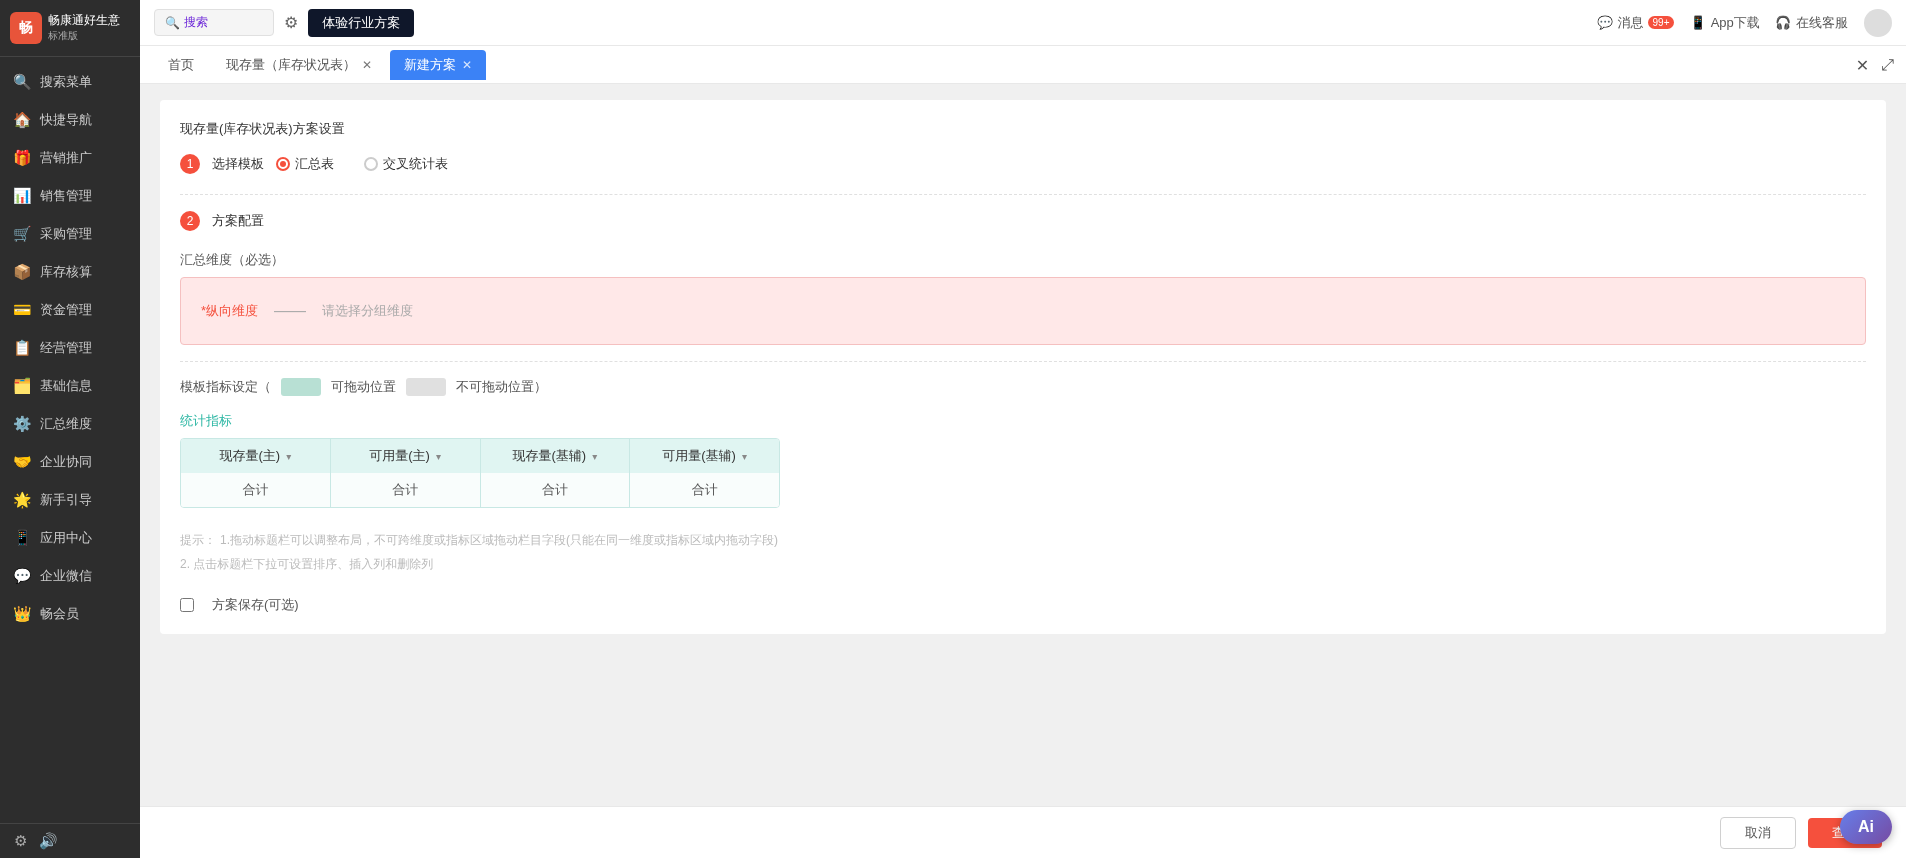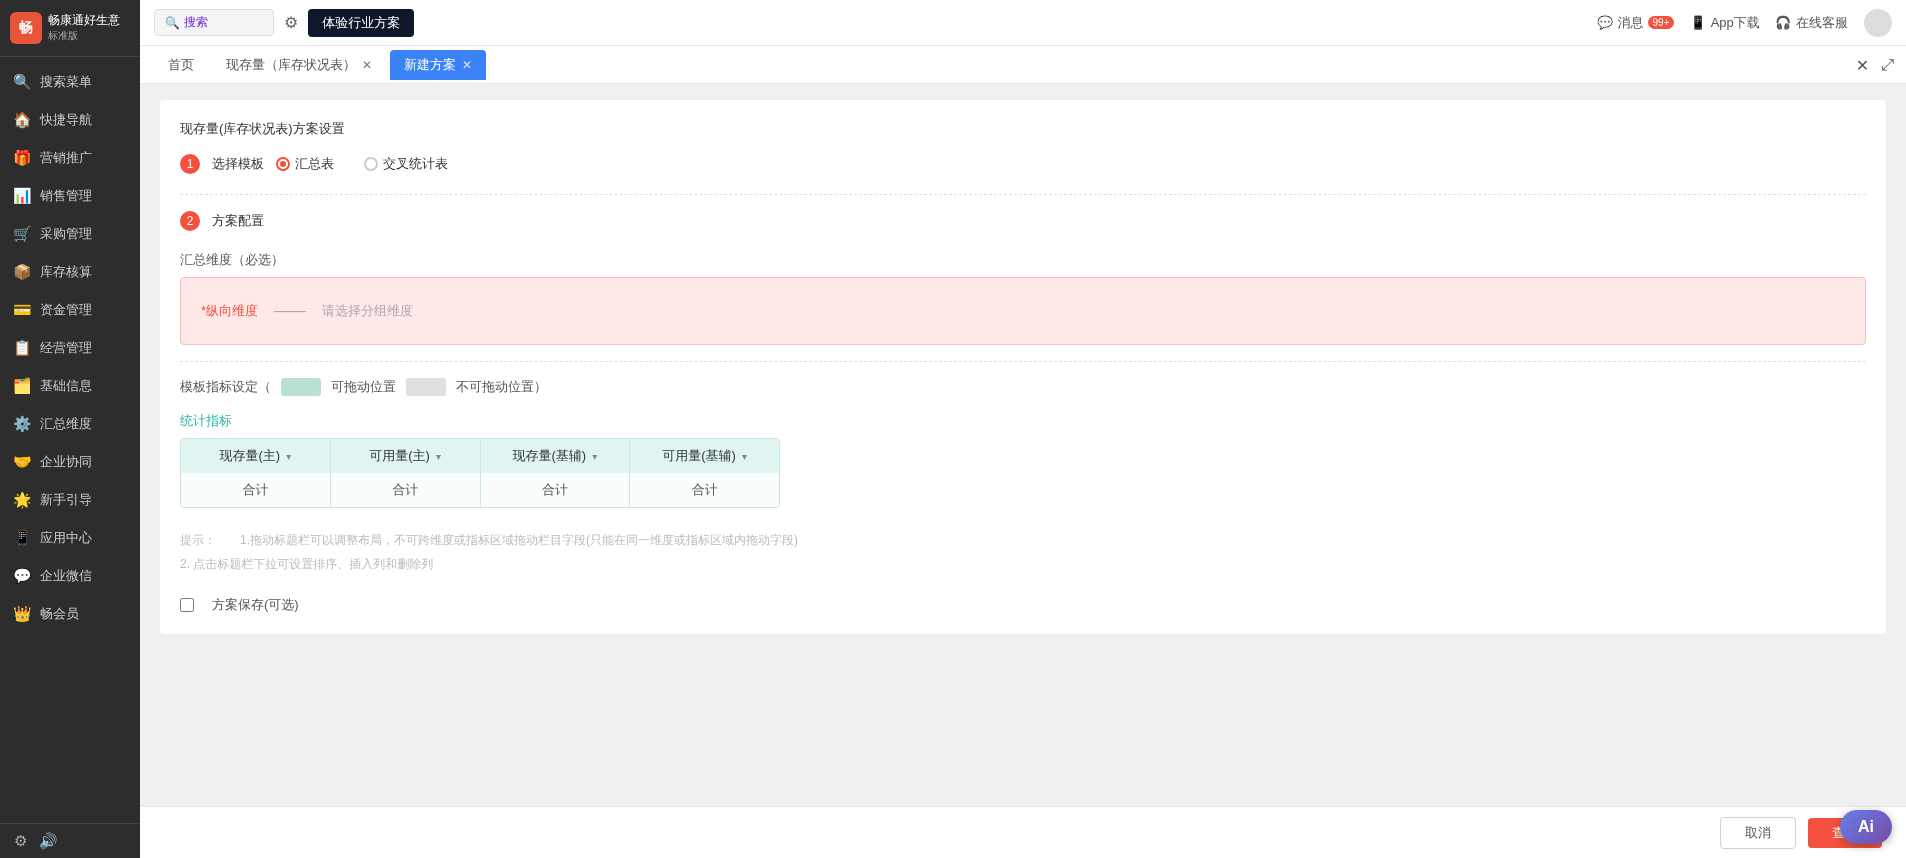--- a/index.html
+++ b/index.html
@@ -228,21 +228,21 @@
       gap: 6px;
       font-size: 13px;
       color: #333;
     }
     .stats-col:last-child { border-right: none; justify-content: center; }
     .stats-col-body { justify-content: center; color: #555; font-size: 13px; }
     .chevron-icon { font-size: 10px; color: #888; }
 
     
     .tips-box { margin-top: 20px; font-size: 12px; color: #bbb; line-height: 2; }
-    .tips-box .tip-line { display: flex; gap: 24px; }
+    .tips-box .tip-line { display: flex; gap: 4px; }
 
     
     .save-row { display: flex; align-items: center; gap: 18px; margin-top: 20px; font-size: 13px; color: #555; }
     .save-checkbox { width: 14px; height: 14px; border: 1px solid #ccc; border-radius: 2px; cursor: pointer; }
 
     
     .footer-bar {
       background: #fff;
       border-top: 1px solid #e8e8e8;
       height: 52px;

